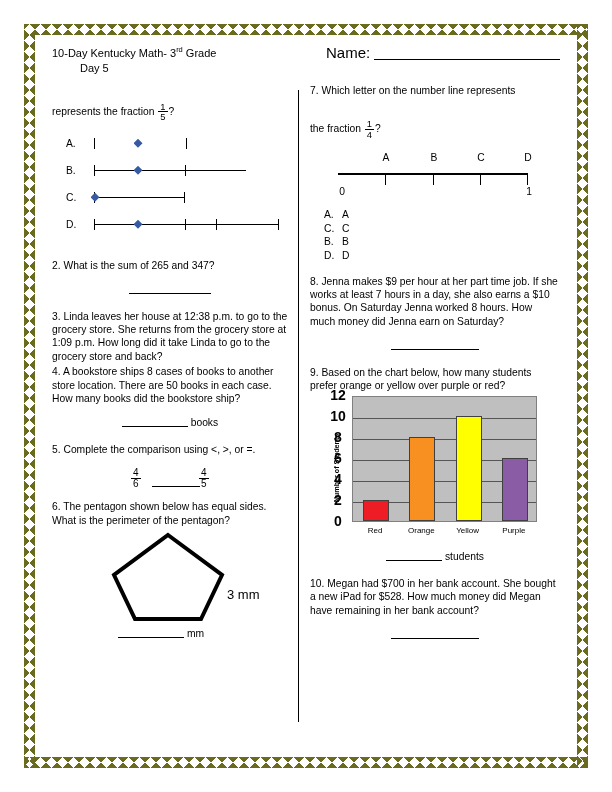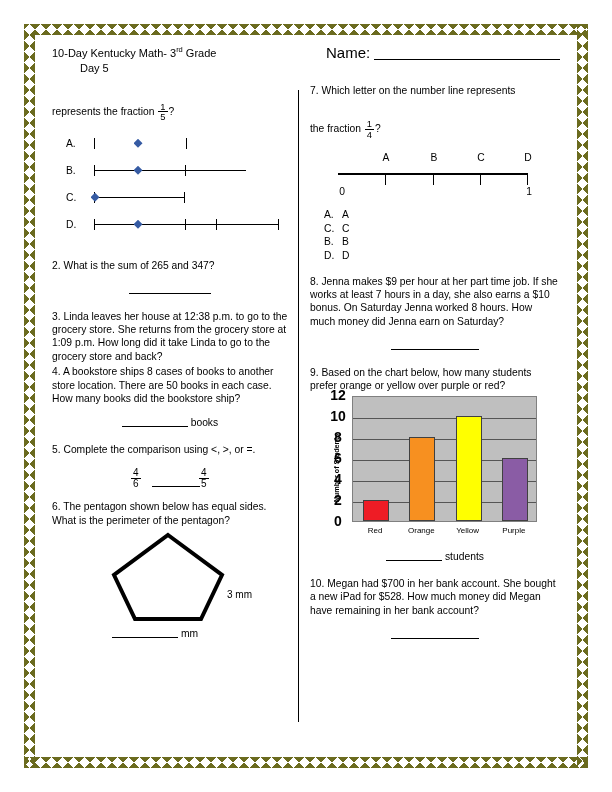--- a/index.html
+++ b/index.html
@@ -67,22 +67,22 @@
   
   .cmp{margin:10px 0 4px 0;text-align:center;position:relative;height:30px;}
   .cmp .frac{font-size:10px;vertical-align:0;}
   .cmp-a{position:absolute;left:78px;top:2px;}
   .cmp-b{position:absolute;left:146px;top:2px;}
   .cmp-line{position:absolute;left:100px;top:20px;width:48px;border-bottom:1.2px solid #000;}
 
   
   .pent-wrap{position:relative;height:112px;margin-top:4px;}
   .pent-svg{position:absolute;left:58px;top:0;}
-  .pent-lbl{position:absolute;left:175px;top:57px;font-size:10px;}
-  .pent-ans{position:absolute;left:60px;top:96px;font-size:10.3px;}
+  .pent-lbl{position:absolute;left:175px;top:57px;font-size:13px;}
+  .pent-ans{position:absolute;left:66px;top:96px;font-size:10.3px;}
 
   
   .q7nl{position:relative;height:58px;margin:8px 0 2px 0;}
   .q7-line{position:absolute;left:28px;top:26px;width:190px;height:1.4px;background:#000;}
   .q7-tick{position:absolute;width:1.4px;height:12px;background:#000;top:26px;}
   .q7-letter{position:absolute;top:4px;font-size:10.3px;transform:translateX(-50%);}
   .q7-end{position:absolute;top:38px;font-size:10.3px;transform:translateX(-50%);}
 
   .choices{margin:3px 0 0 14px;font-size:10.3px;line-height:13.6px;}
   .choices div span.k{display:inline-block;width:18px;}

